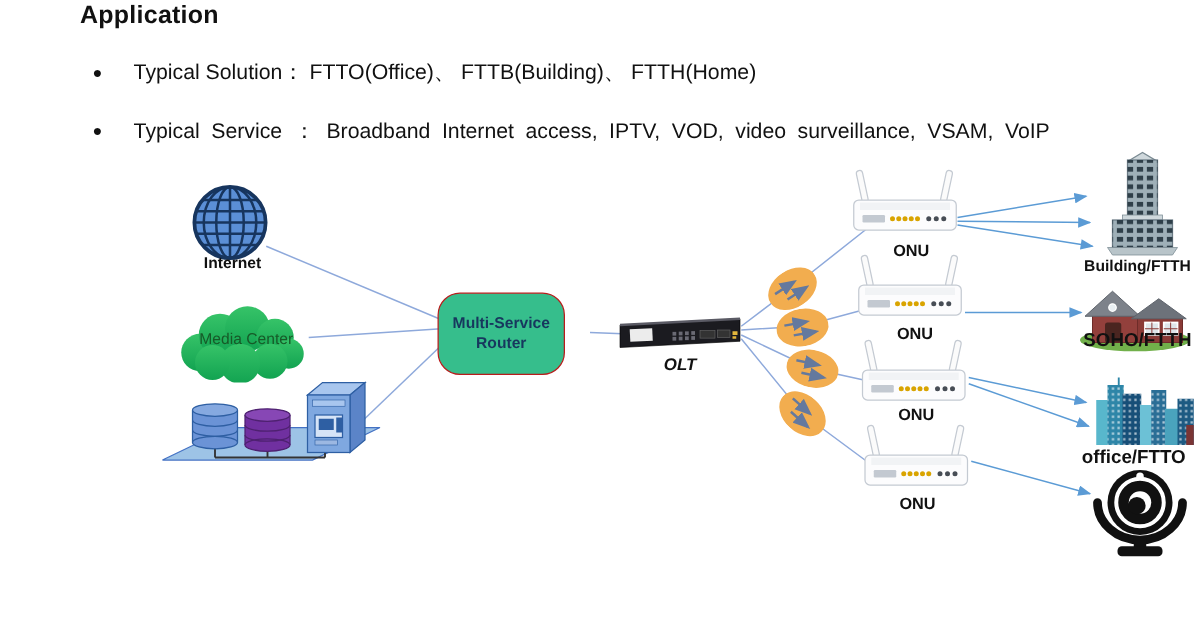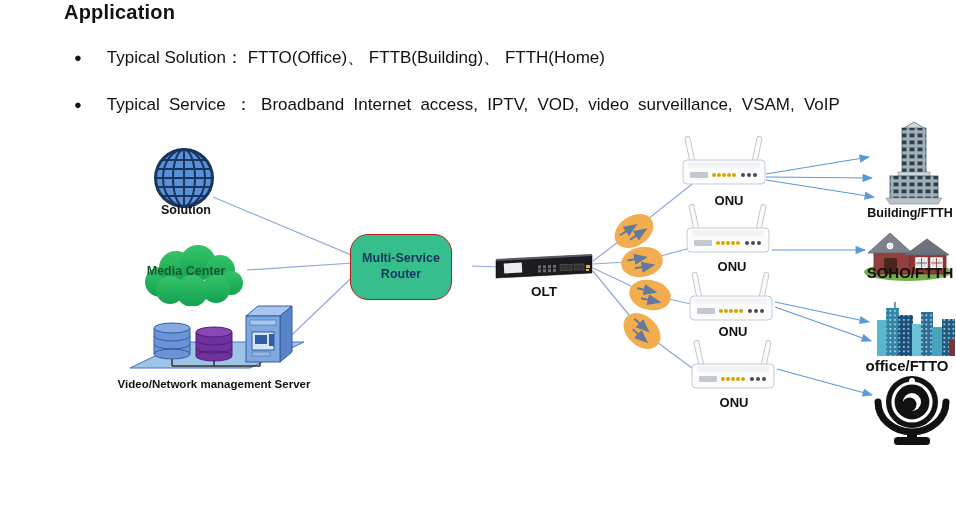--- a/index.html
+++ b/index.html
@@ -15,22 +15,22 @@
   .title{position:absolute;left:18px;top:1px;font-size:20px;font-weight:bold;letter-spacing:.2px;}
   .bullet{position:absolute;left:28px;display:flex;align-items:flex-start;}
   .bullet .dot{font-size:13px;line-height:21px;margin-right:25px;}
   .bullet .txt{font-size:17px;line-height:21px;}
   .bullet.b2 .txt{word-spacing:4.5px;}
   .abs{position:absolute;}
   .lbl{position:absolute;font-weight:bold;text-align:center;color:var(--label-text);}
   .router-box{position:absolute;left:304px;top:234px;width:100px;height:64px;border-radius:18px;
       background:var(--router-fill);border:1px solid #b91c1c;display:flex;align-items:center;justify-content:center;}
   .router-box .txt{font-size:12.5px;font-weight:bold;color:var(--router-text);text-align:center;line-height:1.25;width:86px;}
-  .cloud-label{position:absolute;left:88px;top:264px;width:104px;text-align:center;
-      font-size:12.5px;font-weight:bold;color:var(--cloud-text);}
+  .cloud-label{position:absolute;left:99px;top:264px;width:104px;text-align:center;
+      font-size:12.5px;font-weight:normal;color:var(--cloud-text);}
   .splitter{position:absolute;width:42px;height:30px;}
   svg{display:block;}
   #overlay{position:absolute;left:0;top:0;pointer-events:none;}
   .link{stroke:var(--link-line);stroke-width:1.2;fill:none;}
   .arrow{stroke:var(--arrow-line);stroke-width:1.2;fill:none;}
   .ah-fill{fill:var(--arrow-line);}
   .sah-fill{fill:var(--splitter-arrow);}
   .sp-arrow{stroke:var(--splitter-arrow);stroke-width:2;fill:none;}
 </style>
 </head>
@@ -89,21 +89,21 @@
       <ellipse cx="32" cy="32" rx="11" ry="28.5"></ellipse>
       <ellipse cx="32" cy="32" rx="21" ry="28.5"></ellipse>
       <line x1="2" y1="14" x2="62" y2="14"></line>
       <line x1="2" y1="23" x2="62" y2="23"></line>
       <line x1="2" y1="32" x2="62" y2="32"></line>
       <line x1="2" y1="41" x2="62" y2="41"></line>
       <line x1="2" y1="50" x2="62" y2="50"></line>
     </g>
     <circle cx="32" cy="32" r="28.5" fill="none" style="stroke:var(--globe-line)" stroke-width="3"></circle>
   </svg>
-  <div class="lbl" style="left:90px;top:203px;width:100px;font-size:12.5px;">Solution</div>
+  <div class="lbl" style="left:90px;top:203px;width:100px;font-size:12.5px;">Internet</div>
 
   <svg class="abs" style="left:90px;top:238px;" width="112" height="68" viewBox="0 0 112 68">
     <defs>
       <linearGradient id="cg" x1="0" y1="0" x2="0" y2="1">
         <stop offset="0" style="stop-color:var(--cloud-fill-top)"></stop>
         <stop offset="1" style="stop-color:var(--cloud-fill-bottom)"></stop>
       </linearGradient>
     </defs>
     <g fill="url(#cg)">
       <circle cx="24" cy="44" r="15"></circle>
@@ -146,21 +146,20 @@
       <polygon points="118,18 130,8 164,8 152,18" fill="#A8C6EE"></polygon>
       <polygon points="152,18 164,8 164,54 152,64" fill="#5B84C8"></polygon>
       <rect x="118" y="18" width="34" height="46" fill="#7FA8E0"></rect>
       <rect x="122" y="22" width="26" height="5" fill="#A8C6EE" stroke-width="0.5"></rect>
       <rect x="124" y="34" width="22" height="18" fill="#D6E4F7"></rect>
       <rect x="127" y="37" width="12" height="9" fill="#2E5FA3" stroke="none"></rect>
       <rect x="141" y="36" width="5" height="12" fill="#2E5FA3" stroke="none"></rect>
       <rect x="124" y="54" width="18" height="4" fill="#9CB8E2" stroke-width="0.5"></rect>
     </g>
   </svg>
-  <div class="lbl" style="left:63px;top:378px;width:210px;font-size:11.5px;">Video/Network management Server</div>
 
   <div class="router-box">
     <div class="txt">Multi-Service Router</div>
   </div>
 
   <svg class="abs" style="left:446px;top:250px;" width="106" height="36" viewBox="0 0 106 36">
     <polygon points="4,10 100,5 100,23 4,28" fill="#1B1B20" stroke="#000" stroke-width="0.5"></polygon>
     <line x1="4" y1="10" x2="100" y2="5" stroke="#5A5A64" stroke-width="2"></line>
     <rect x="12" y="13" width="18" height="10" fill="#ECECEC" transform="rotate(-3 21 18)"></rect>
     <g fill="#6A6A74">
@@ -171,21 +170,21 @@
       <rect x="46" y="19.5" width="3" height="3"></rect>
         <rect x="51" y="19.3" width="3" height="3"></rect>
       <rect x="56" y="19.1" width="3" height="3"></rect>
         <rect x="61" y="18.9" width="3" height="3"></rect>
     </g>
     <rect x="68" y="14.5" width="12" height="6" fill="#333" stroke="#666" stroke-width="0.5"></rect>
     <rect x="82" y="14" width="10" height="6" fill="#333" stroke="#666" stroke-width="0.5"></rect>
     <rect x="94" y="15" width="4" height="3" fill="#E2B63C"></rect>
     <rect x="94" y="19" width="3" height="2" fill="#E2B63C"></rect>
   </svg>
-  <div class="lbl" style="left:468px;top:284px;width:60px;font-size:13.5px;">OLT</div>
+  <div class="lbl" style="left:468px;top:284px;width:60px;font-size:13.5px;font-style:italic;">OLT</div>
 
   <div class="splitter" style="left:567px;top:216px;transform:rotate(-33deg);">
     <svg width="42" height="30" viewBox="0 0 42 30">
       <ellipse cx="21" cy="15" rx="21" ry="15" style="fill:var(--splitter-fill)"></ellipse>
       <path class="sp-arrow" marker-end="url(#sah)" d="M7,11 L25,11"></path>
       <path class="sp-arrow" marker-end="url(#sah)" d="M13,20 L31,20"></path>
     </svg>
   </div>
   <div class="splitter" style="left:575px;top:247px;transform:rotate(-10deg);">
     <svg width="42" height="30" viewBox="0 0 42 30">

